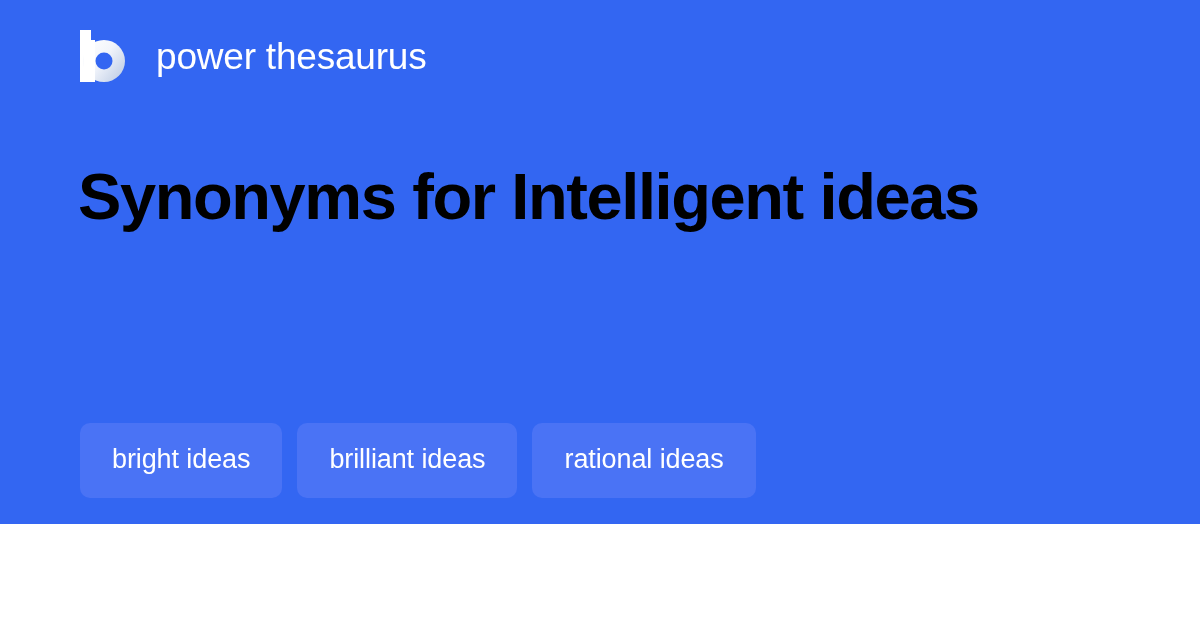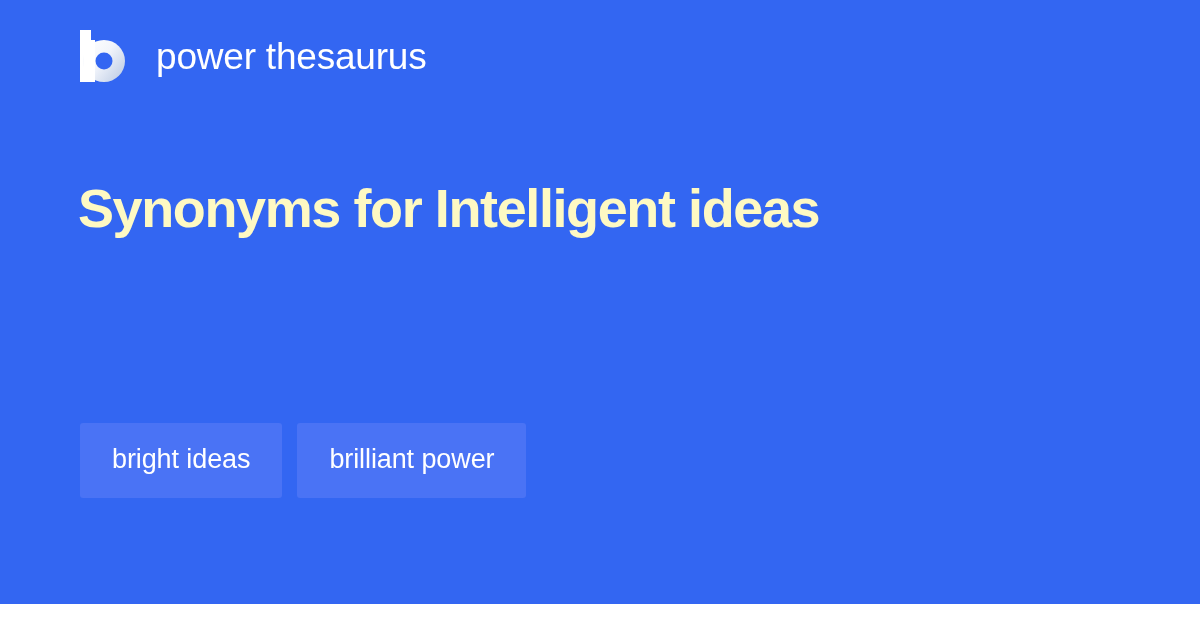--- a/index.html
+++ b/index.html
@@ -12,21 +12,21 @@
     width: 1200px;
     height: 628px;
     overflow: hidden;
     font-family: "Liberation Sans", "DejaVu Sans", sans-serif;
     -webkit-font-smoothing: antialiased;
   }
 
   .card {
     position: relative;
     width: 1200px;
-    height: 604px;
+    height: 524px;
     background: #3366f2;
     box-sizing: border-box;
     overflow: hidden;
   }
 
   
   .brand {
     position: absolute;
     left: 80px;
     top: 28px;
@@ -49,25 +49,25 @@
     line-height: 1;
     font-weight: 400;
     letter-spacing: -0.2px;
     white-space: nowrap;
   }
 
   
   .headline {
     position: absolute;
     left: 78px;
-    top: 152px;
+    top: 140px;
     width: 1010px;
     margin: 0;
-    color: #fef9c3;
-    font-size: 54px;
+    color: #000000;
+    font-size: 65px;
     line-height: 113px;
     font-weight: 700;
     letter-spacing: -1.4px;
   }
 
   
   .chips {
     position: absolute;
     left: 80px;
     top: 423px;
@@ -77,21 +77,21 @@
     gap: 20px 15px;
   }
 
   .chip {
     background: #4a73f5;
     color: #ffffff;
     font-size: 27px;
     line-height: 1;
     font-weight: 400;
     letter-spacing: -0.1px;
-    border-radius: 3px;
+    border-radius: 10px;
     padding: 23px 32px 25px 32px;
     white-space: nowrap;
     box-sizing: border-box;
   }
 </style>
 </head>
 <body>
 
 <div class="card">
 
@@ -113,16 +113,17 @@
 
       <rect x="4" y="10" width="11" height="42" fill="#FFFFFF"></rect>
     </svg>
     <span class="brand-name">power thesaurus</span>
   </div>
 
   <h1 class="headline"><span>Synonyms for Intelligent</span> <span>ideas</span></h1>
 
   <div class="chips">
     <span class="chip">bright ideas</span>
-    <span class="chip">brilliant power</span>
+    <span class="chip">brilliant ideas</span>
+    <span class="chip">rational ideas</span>
   </div>
 
 </div>
 
 </body></html>

